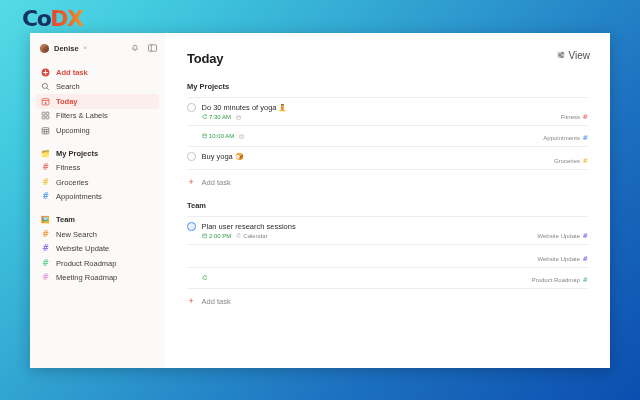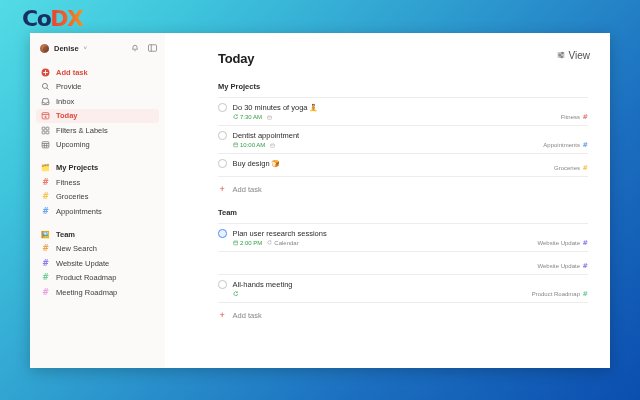--- a/index.html
+++ b/index.html
@@ -37,21 +37,20 @@
 
   
   #app {
     position: absolute;
     left: 30px; top: 33px;
     width: 580px; height: 335px;
     background: #fff;
     display: flex;
     box-shadow: 0 3px 14px rgba(0,0,0,.22);
     overflow: hidden;
-    gap: 31px;
   }
 
   
   #sidebar {
     width: 135px;
     height: 100%;
     background: #fcfaf8;
     padding-top: 4px;
     flex: none;
     position: relative;
@@ -268,32 +267,23 @@
           <span>Add task</span>
         </div>
 
         <div class="sb-row">
           <span class="ico">
             <svg width="9" height="9" viewBox="0 0 16 16" fill="none" stroke="#6b6966" stroke-width="1.4">
                 <circle cx="7" cy="7" r="4.5"></circle>
                 <line x1="10.3" y1="10.3" x2="14" y2="14"></line>
               </svg>
           </span>
-          <span>Provide</span>
-        </div>
-
-        <div class="sb-row">
-          <span class="ico">
-            <svg width="9" height="9" viewBox="0 0 16 16" fill="none" stroke="#6b6966" stroke-width="1.3">
-                <path d="M2 9.5 3.6 3h8.8L14 9.5v3a1 1 0 0 1-1 1H3a1 1 0 0 1-1-1z"></path>
-                <path d="M2 9.5h3.2l.8 1.6h4l.8-1.6H14"></path>
-              </svg>
-          </span>
-          <span>Inbox</span>
-        </div>
+          <span>Search</span>
+        </div>
+
 
         <div class="sb-row active">
           <span class="ico">
             <svg width="9" height="9" viewBox="0 0 16 16" fill="none" stroke="#dc4c3e" stroke-width="1.3">
                 <rect x="2" y="3" width="12" height="11" rx="1.6"></rect>
                 <line x1="2" y1="6.2" x2="14" y2="6.2"></line>
                 <text x="8" y="12.2" font-size="5.5" fill="#dc4c3e" stroke="none" text-anchor="middle" font-family="DejaVu Sans">6</text>
               </svg>
           </span>
           <span>Today</span>
@@ -414,26 +404,20 @@
               </svg>
           </span>
         </div>
         <div class="proj-tag">
           <span>Fitness</span>
           <span class="hash" style="color:#ec7a6e">#</span>
         </div>
       </div>
 
       <div class="task">
-        <div class="task-main">
-          <div class="chk p4"></div>
-          <div class="task-title">
-            <span>Dentist appointment</span>
-          </div>
-        </div>
         <div class="task-meta">
           <span class="meta-date">
             <span>
               <svg width="5.5" height="5.5" viewBox="0 0 16 16" fill="none" stroke="#2f9e44" stroke-width="1.6">
                   <rect x="2" y="3" width="12" height="11" rx="2"></rect>
                   <line x1="2" y1="6.5" x2="14" y2="6.5"></line>
                 </svg>
             </span>
             <span>10:00 AM</span>
           </span>
@@ -447,21 +431,21 @@
         <div class="proj-tag">
           <span>Appointments</span>
           <span class="hash" style="color:#6aa3f0">#</span>
         </div>
       </div>
 
       <div class="task" style="min-height:23px">
         <div class="task-main">
           <div class="chk p4"></div>
           <div class="task-title">
-            <span>Buy design</span>
+            <span>Buy yoga</span>
             <span class="t-emoji">🍞</span>
           </div>
         </div>
         <div class="proj-tag">
           <span>Groceries</span>
           <span class="hash" style="color:#f5c451">#</span>
         </div>
       </div>
 
       <div class="add-task">
@@ -507,26 +491,20 @@
       </div>
 
       <div class="task" style="min-height:23px">
         <div class="proj-tag">
           <span>Website Update</span>
           <span class="hash" style="color:#8b7af0">#</span>
         </div>
       </div>
 
       <div class="task">
-        <div class="task-main">
-          <div class="chk p4"></div>
-          <div class="task-title">
-            <span>All-hands meeting</span>
-          </div>
-        </div>
         <div class="task-meta">
           <span class="meta-date">
             <span>
               <svg width="5.5" height="5.5" viewBox="0 0 16 16" fill="none" stroke="#2f9e44" stroke-width="1.8">
                   <path d="M13.5 8a5.5 5.5 0 1 1-1.7-4"></path>
                   <path d="M12.6 1.2v3.2H9.4"></path>
                 </svg>
             </span>
             <span></span>
           </span>

